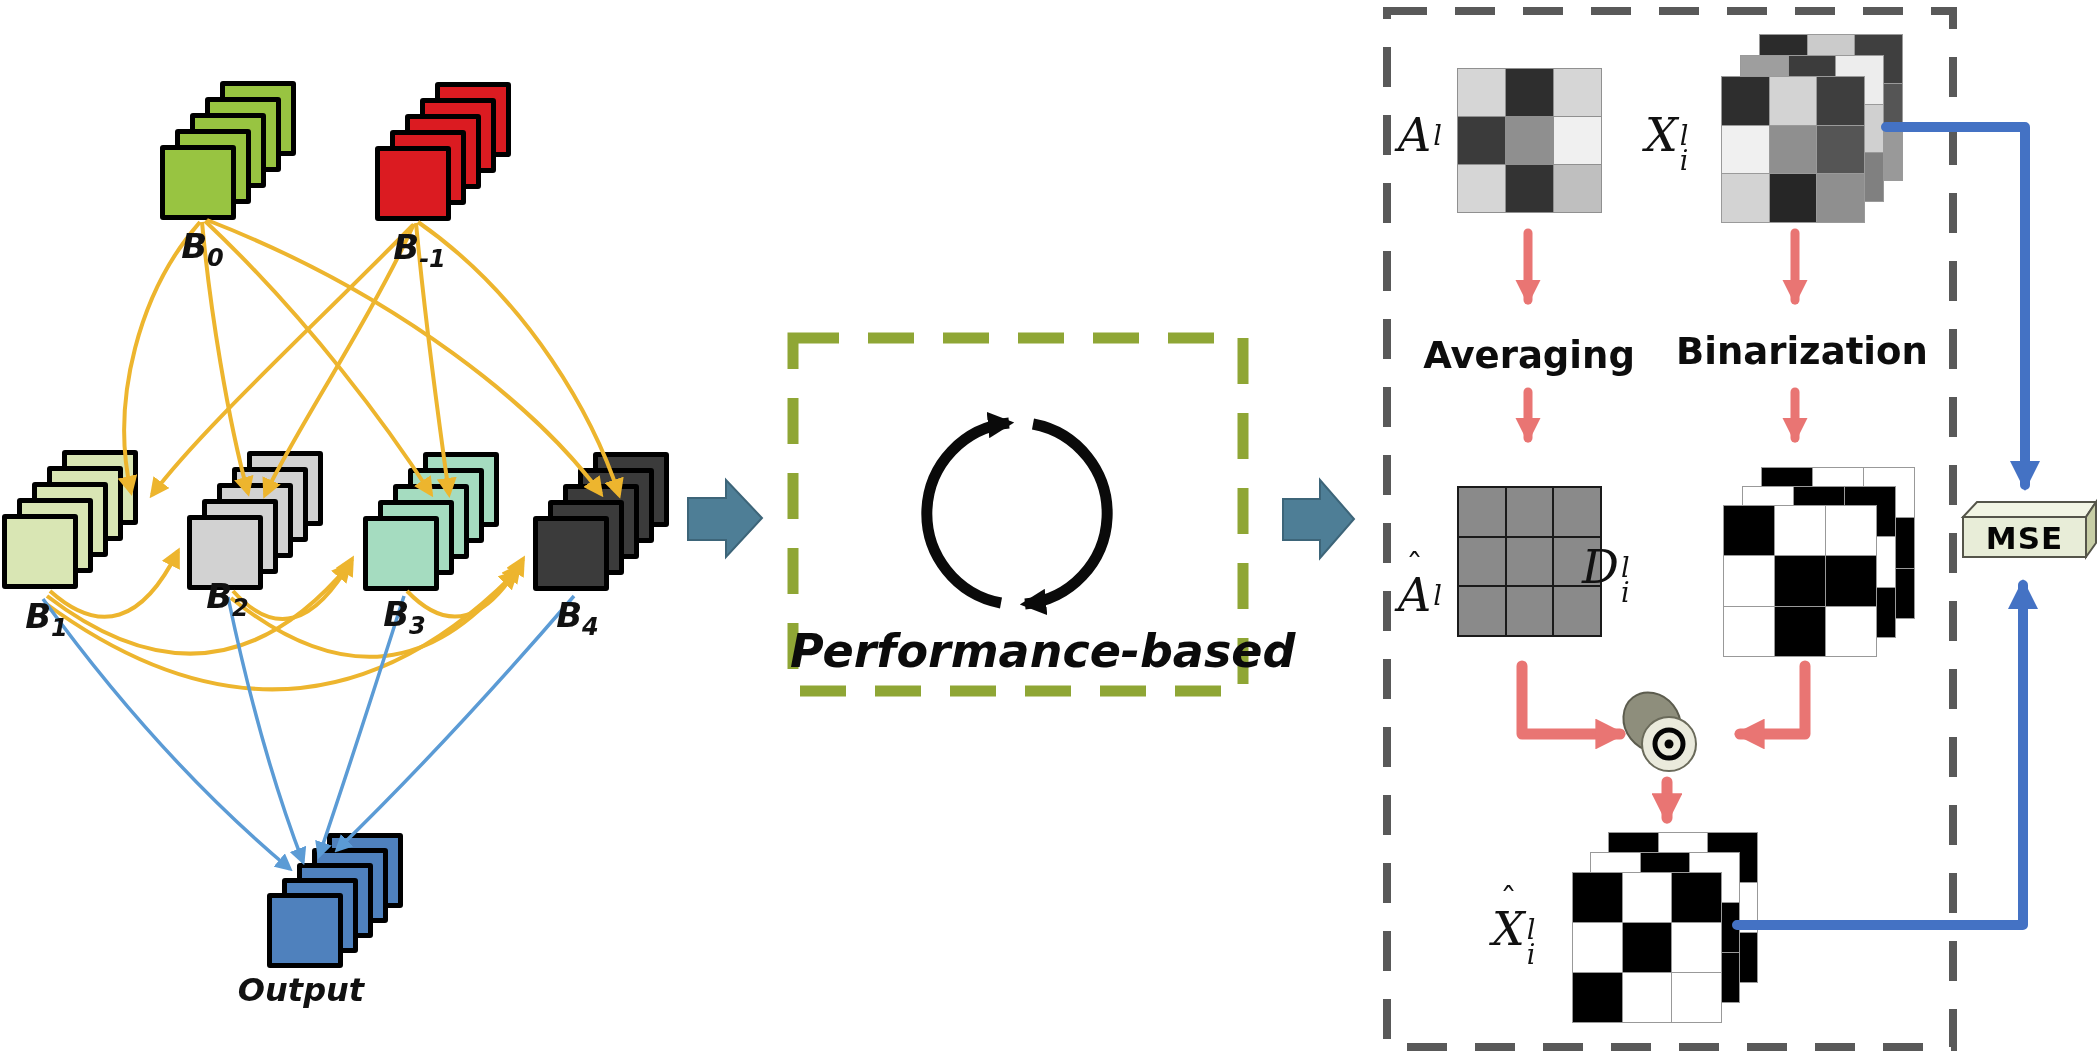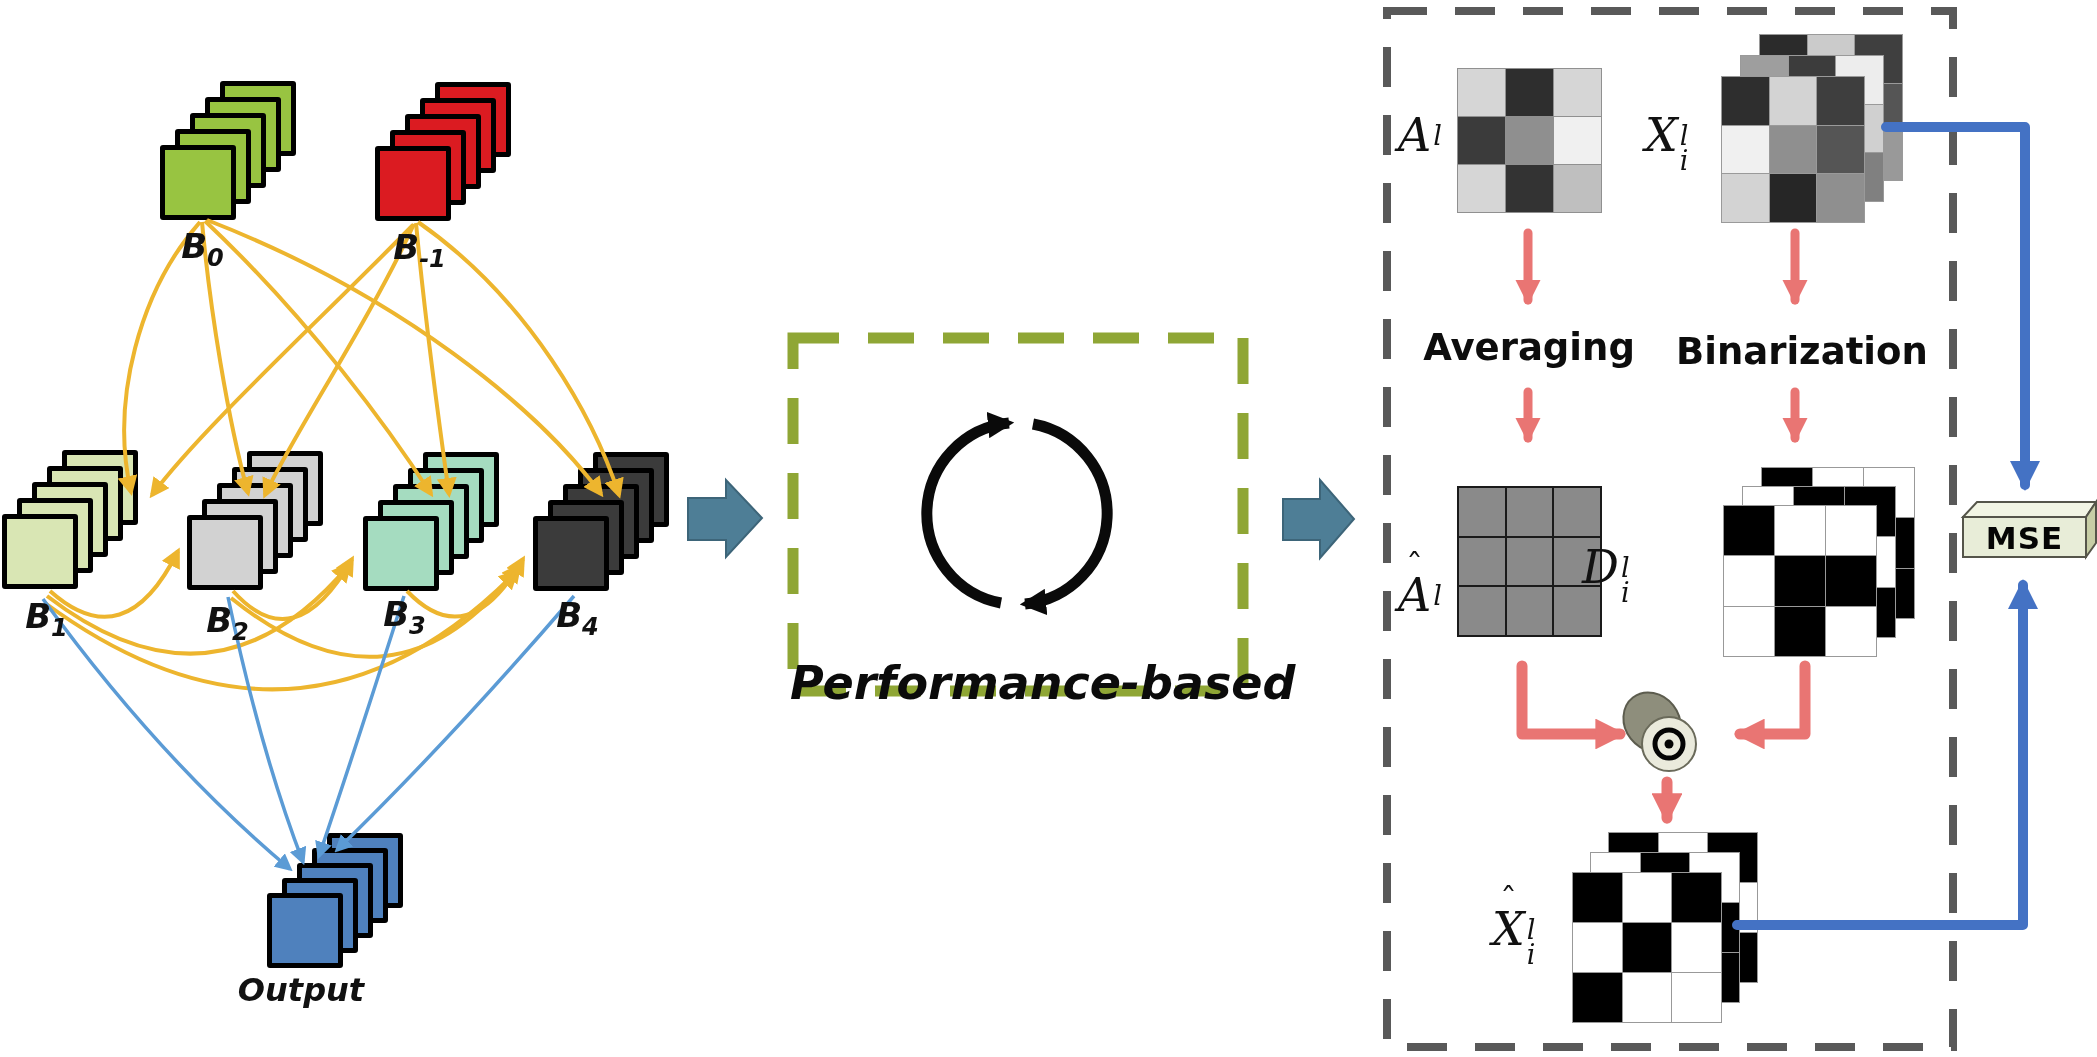--- a/index.html
+++ b/index.html
@@ -291,28 +291,28 @@
     <g stroke="#55554a" stroke-width="2">
       <polygon points="1963,517 1977,502 2096,502 2086,517" fill="#F2F5E4"></polygon>
       <polygon points="2086,517 2096,502 2096,543 2086,557" fill="#C7CEA6"></polygon>
       <rect x="1963" y="517" width="123" height="40" fill="#E8EDD8"></rect>
     </g>
   </svg>
 
   <div class="blabel layer3" style="left:160px;top:226px;width:85px"><span>B</span><sub>0</sub></div>
   <div class="blabel layer3" style="left:377px;top:227px;width:85px"><span>B</span><sub>-1</sub></div>
   <div class="blabel layer3" style="left:4px;top:596px;width:85px"><span>B</span><sub>1</sub></div>
-  <div class="blabel layer3" style="left:185px;top:600px;width:85px"><span>B</span><sub>2</sub></div>
+  <div class="blabel layer3" style="left:185px;top:576px;width:85px"><span>B</span><sub>2</sub></div>
   <div class="blabel layer3" style="left:362px;top:594px;width:85px"><span>B</span><sub>3</sub></div>
   <div class="blabel layer3" style="left:535px;top:595px;width:85px"><span>B</span><sub>4</sub></div>
   <div class="outlabel layer3" style="left:226px;top:971px;width:150px">Output</div>
 
-  <div class="biglabel layer3" style="left:790px;top:656px;width:460px">Performance-based</div>
-
-  <div class="oplabel layer3" style="left:1404px;top:326px;width:250px">Averaging</div>
+  <div class="biglabel layer3" style="left:790px;top:624px;width:460px">Performance-based</div>
+
+  <div class="oplabel layer3" style="left:1404px;top:334px;width:250px">Averaging</div>
   <div class="oplabel layer3" style="left:1676px;top:330px;width:250px">Binarization</div>
   <div class="mselabel layer3" style="left:1964px;top:520px;width:121px">MSE</div>
 
   <div class="mlabel layer3" style="left:1398px;top:108px">
     <span class="mbase"><span class="mhat"></span><span>A</span></span><span class="supsub">
         <span>l</span>
         <span></span>
       </span>
   </div>
   <div class="mlabel layer3" style="left:1645px;top:108px">

